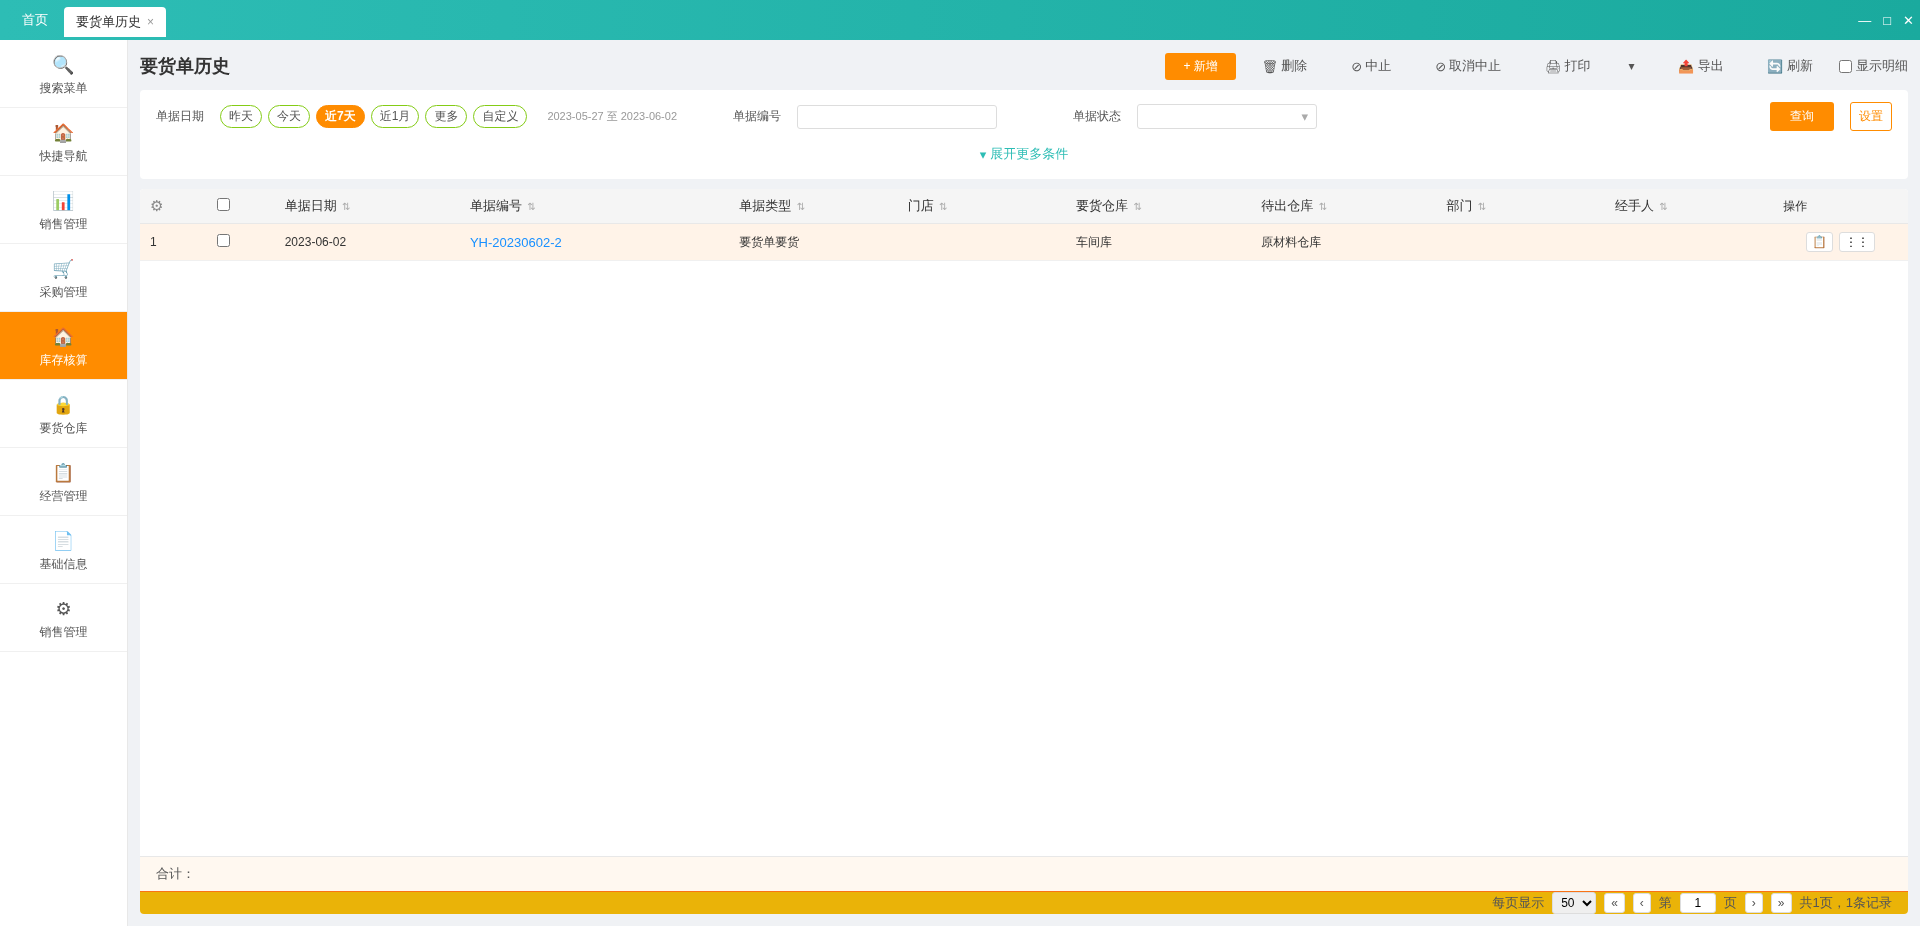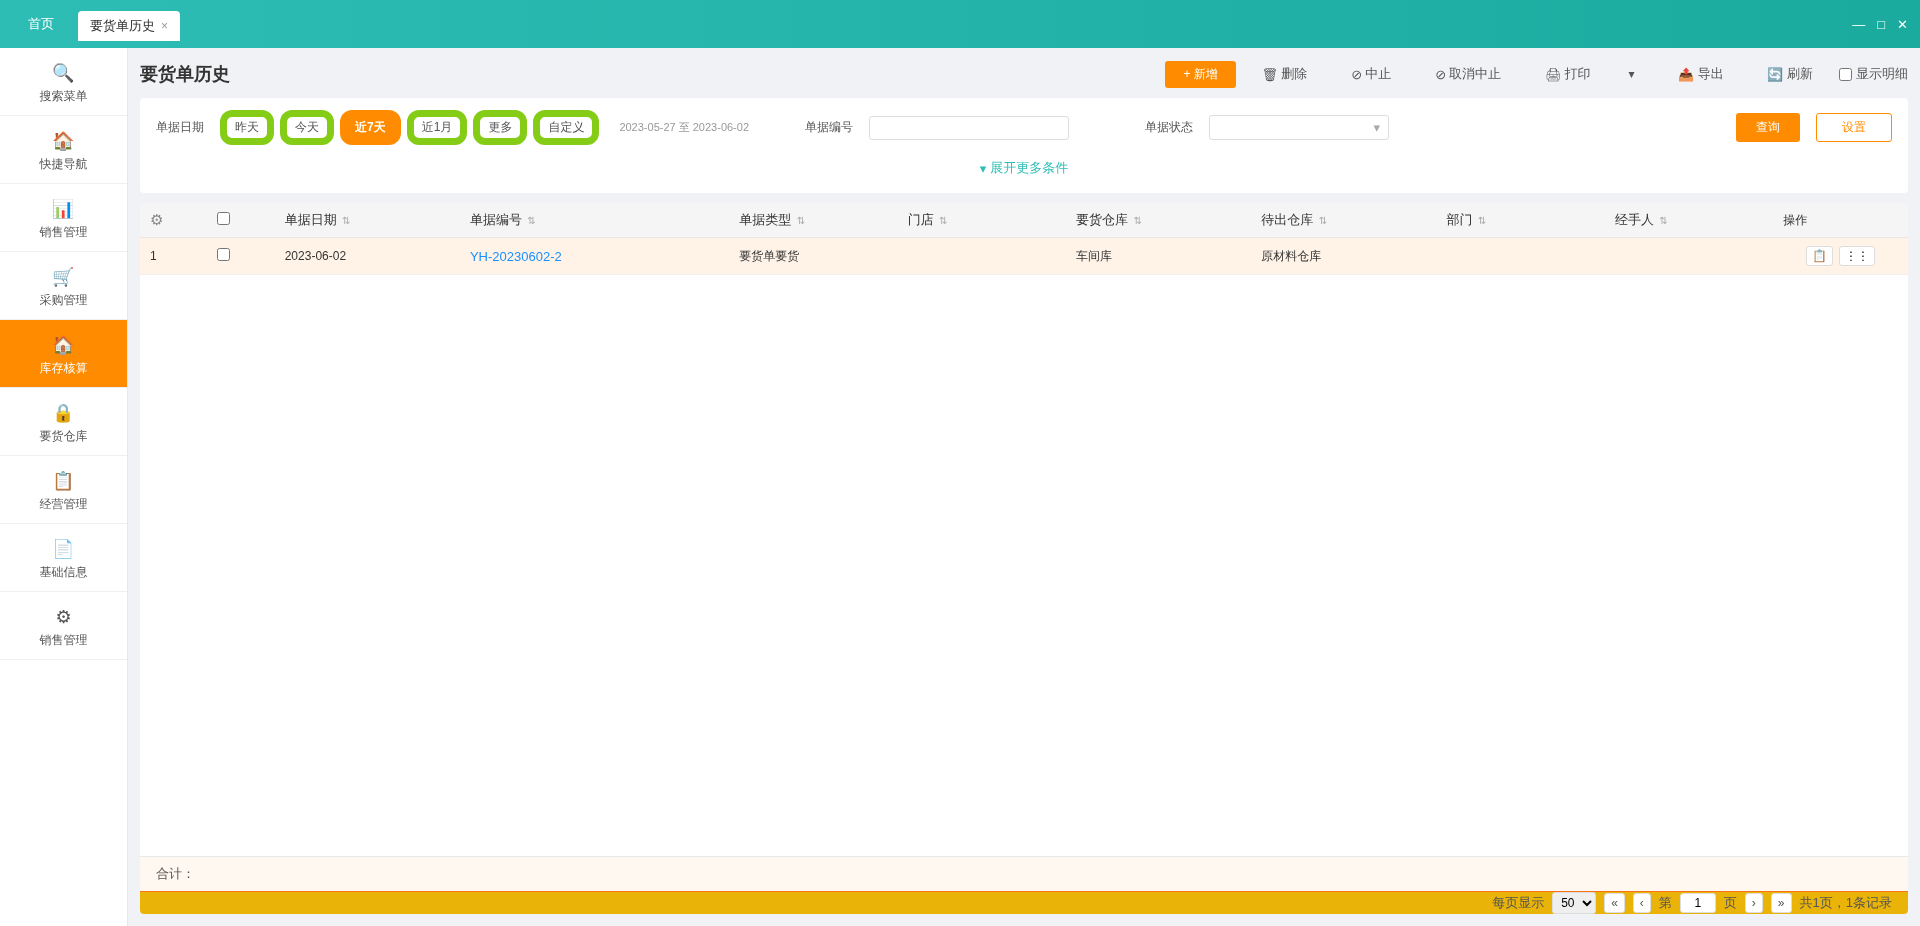--- a/index.html
+++ b/index.html
@@ -1,25 +1,25 @@
 <!DOCTYPE html>
 <html><head>
   <meta charset="utf-8">
   <style>
     * { box-sizing: border-box; margin: 0; padding: 0; font-family: 'Microsoft YaHei', Arial, sans-serif; font-size: 13px; }
     body { display: flex; flex-direction: column; height: 926px; overflow: hidden; background: #f0f2f5; }
 
     
     .top-bar {
-      height: 48px;
+      height: 40px;
       background: linear-gradient(90deg, #2dbdb5 0%, #1aaa9e 100%);
       display: flex;
       align-items: center;
-      padding: 0 12px;
-      gap: 8px;
+      padding: 0 6px;
+      gap: 0;
       flex-shrink: 0;
     }
     .tab-home {
       color: #fff;
       padding: 0 16px;
       height: 40px;
       display: flex;
       align-items: center;
       cursor: pointer;
       font-size: 13px;
@@ -147,21 +147,21 @@
       font-size: 12px;
       white-space: nowrap;
     }
     .date-btns {
       display: flex;
       gap: 6px;
       align-items: center;
     }
     .date-btn {
       padding: 2px 8px;
-      border: 7px solid #84cc16;
+      border: 1px solid #84cc16;
       border-radius: 12px;
       background: #fff;
       cursor: pointer;
       font-size: 12px;
       color: #555;
     }
     .date-btn.active {
       background: #ff8c00;
       color: #fff;
       border-color: #ff8c00;
@@ -456,21 +456,21 @@
         </div>
         <span class="date-range-text">2023-05-27 至 2023-06-02</span>
         <span class="filter-label" style="margin-left:40px;">单据编号</span>
         <input class="filter-input" type="text" style="">
         <span class="filter-label" style="margin-left:60px;">单据状态</span>
         <div class="filter-select-wrap" style="min-width:180px;">
           <span></span>
           <span style="color:#aaa;">▾</span>
         </div>
         <button class="toolbar-btn primary" style="margin-left:auto; padding: 6px 20px;">查询</button>
-        <button class="toolbar-btn" style="border:1px solid #ff8c00; color:#ff8c00; padding:5px 25px;">设置</button>
+        <button class="toolbar-btn" style="border:1px solid #ff8c00; color:#ff8c00; padding:5px 8px;">设置</button>
       </div>
       <div class="expand-more">
         <span>▾</span>
         <span>展开更多条件</span>
       </div>
     </div>
 
     <div class="table-area">
       <table class="data-table">
         <thead>

